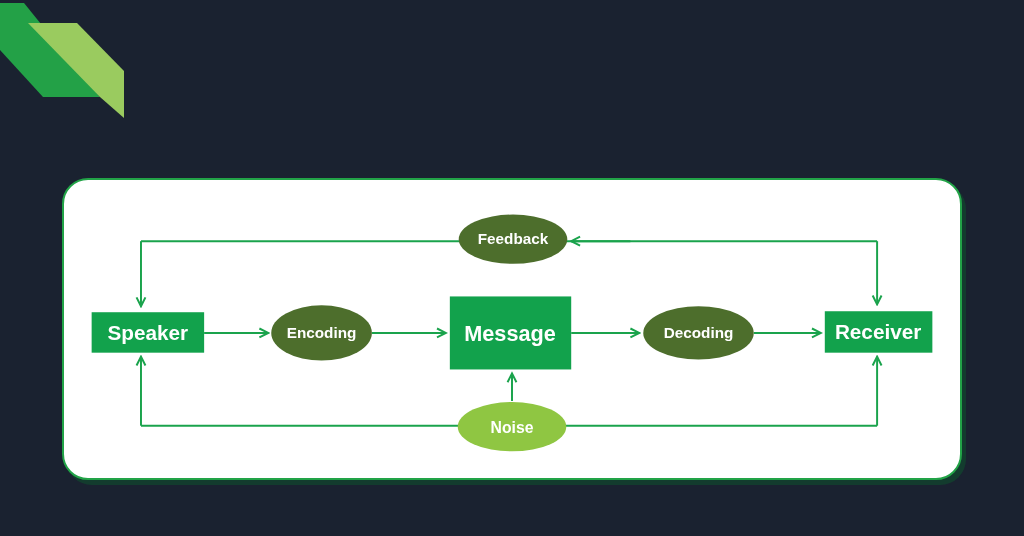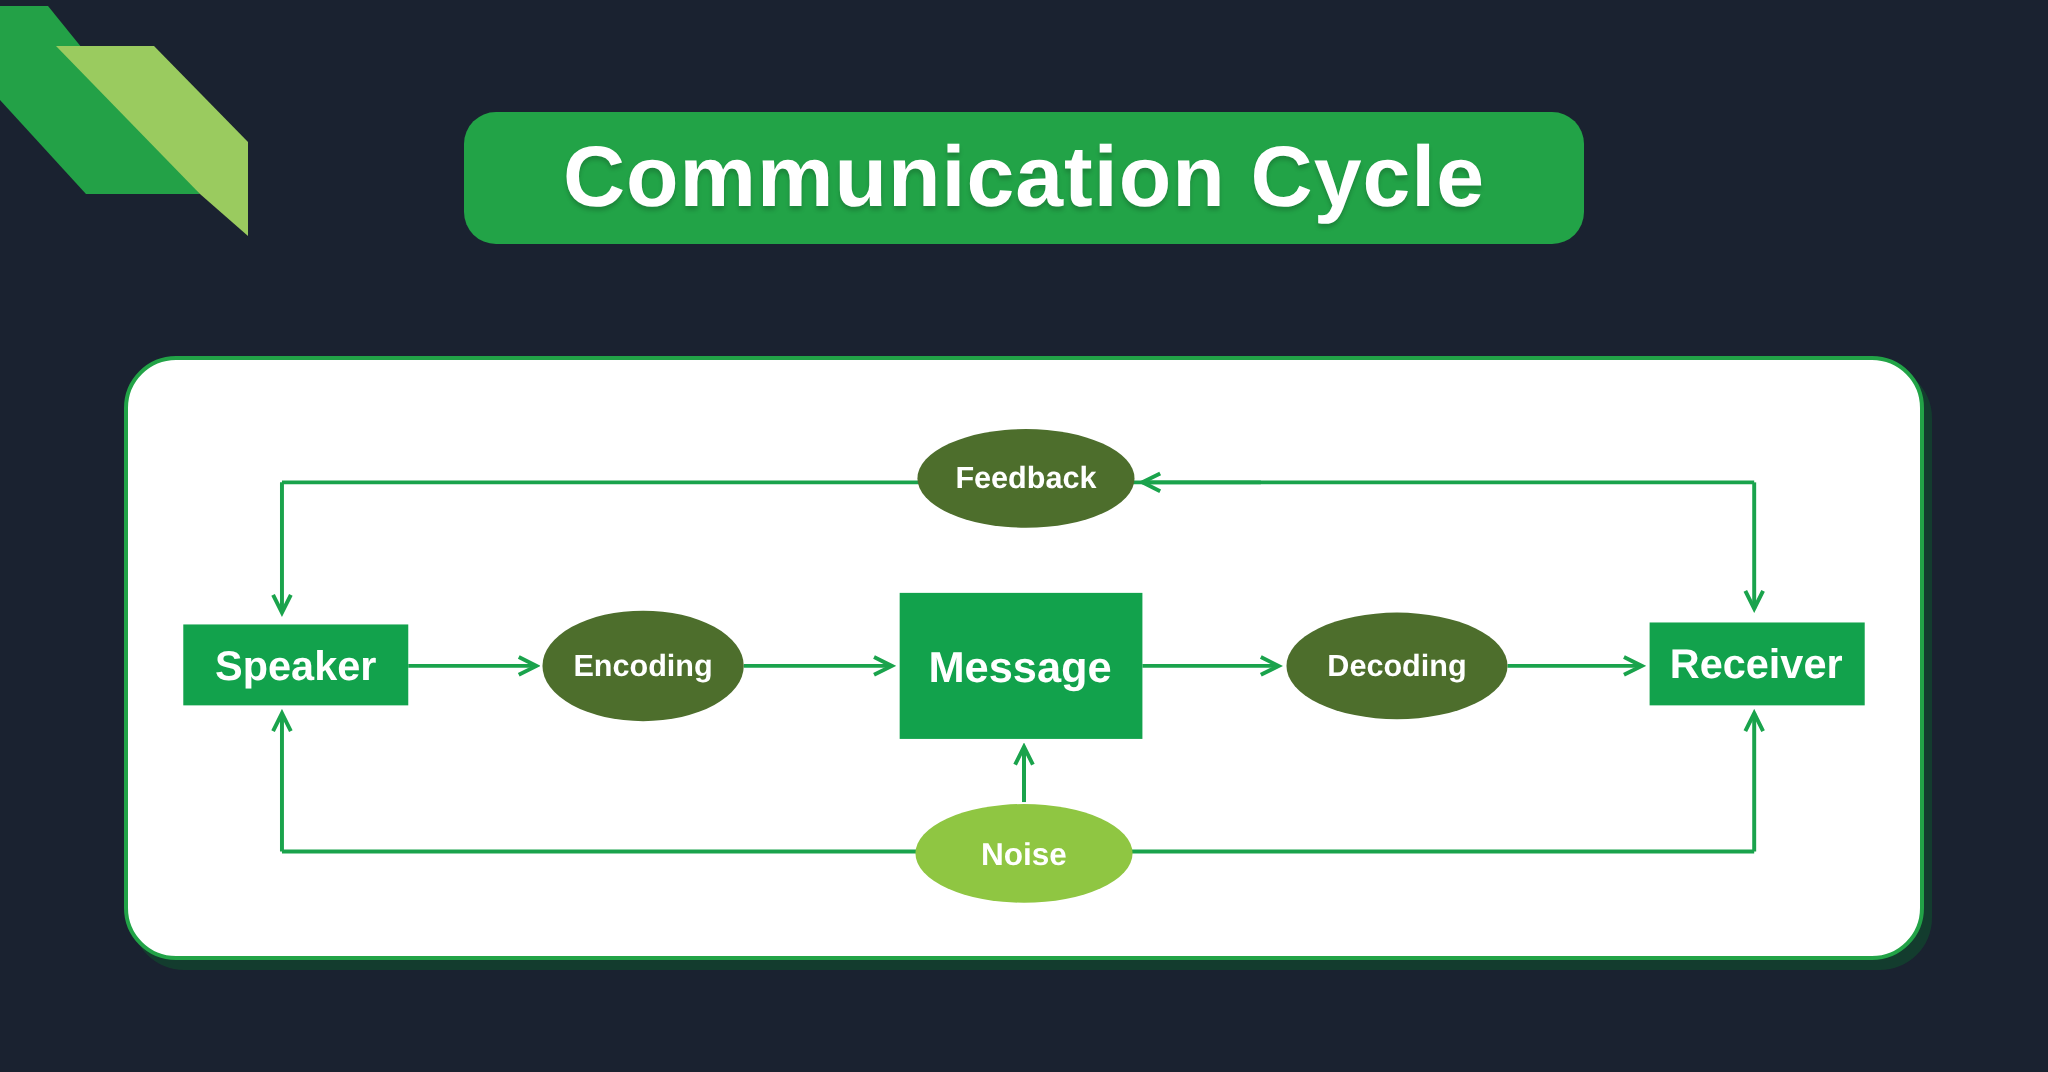--- a/index.html
+++ b/index.html
@@ -32,23 +32,20 @@
 </head>
 <body>
 
 <div class="stage">
 
   <svg class="corner" width="130" height="125" viewBox="0 0 130 125">
     <polygon points="0,3 24,3 100,97 43,97 0,50" fill="#23a147"></polygon>
     <polygon points="28,23 77,23 124,71 124,118 100,97" fill="#9acb5f"></polygon>
   </svg>
 
-  <div class="banner">
-    <span>Communication Cycle</span>
-  </div>
 
   <div class="card">
     <svg viewBox="0 0 900 302">
       <defs>
         <marker id="arw" markerWidth="12" markerHeight="12" refX="10" refY="6" orient="auto" markerUnits="userSpaceOnUse">
           <path d="M1,1.5 L10,6 L1,10.5" fill="none" stroke="#1aa34c" stroke-width="2"></path>
         </marker>
       </defs>
 
       <g stroke="#1aa34c" stroke-width="2" fill="none">

